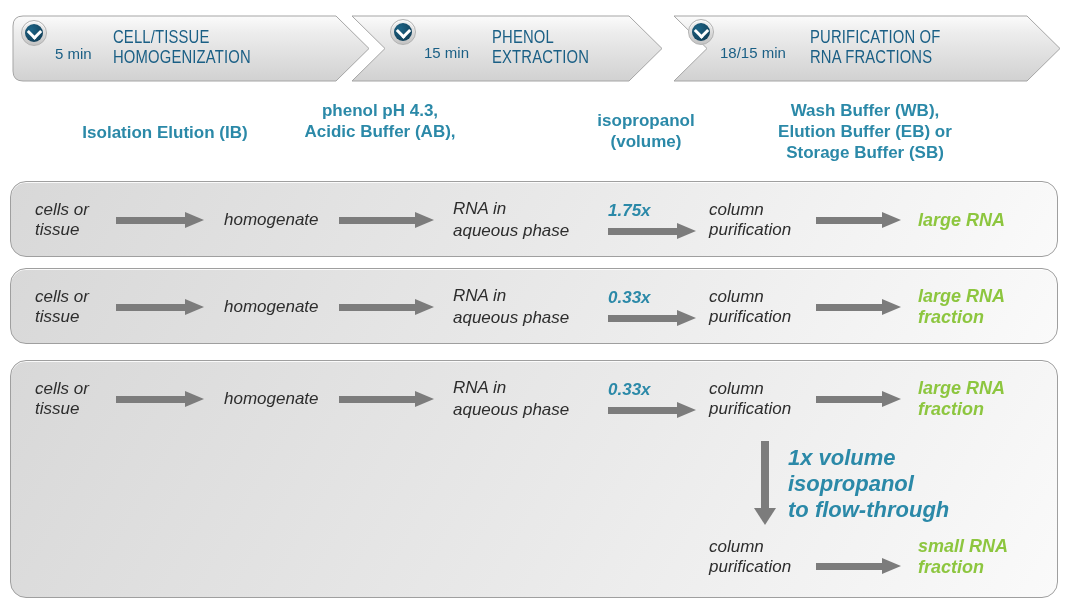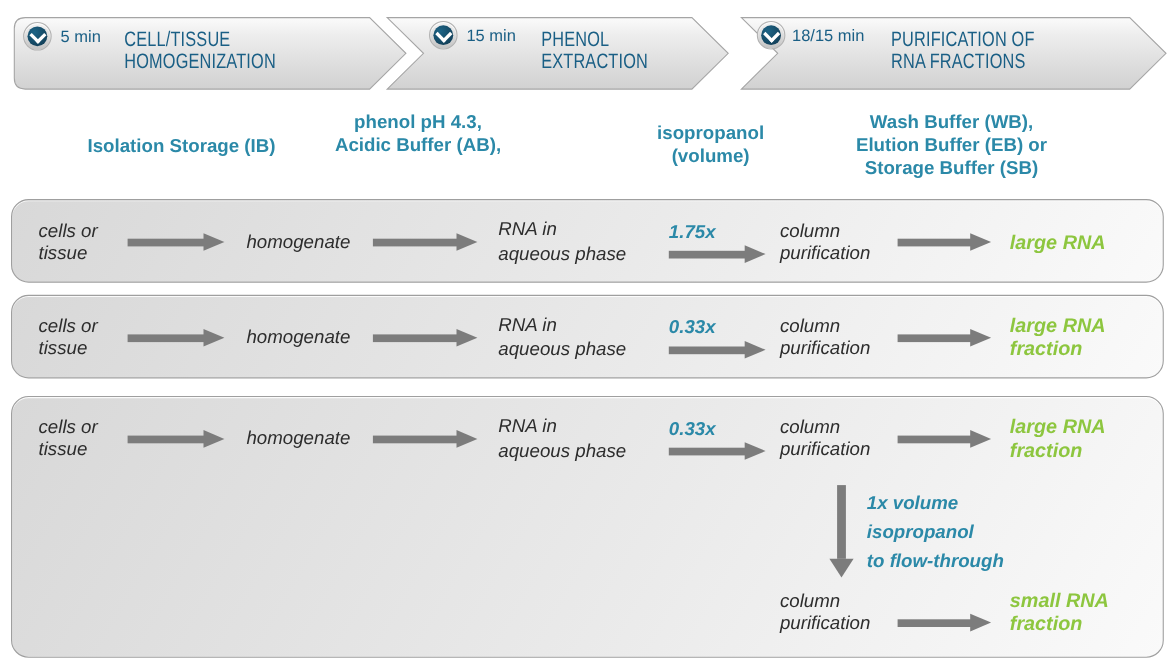--- a/index.html
+++ b/index.html
@@ -20,21 +20,21 @@
     position:absolute;inset:3px;border-radius:50%;
     background:radial-gradient(circle at 35% 30%, #1d6486, #123f58 80%);
     display:flex;align-items:center;justify-content:center;
   }
   .chev{
     width:8px;height:8px;border-left:3px solid #fff;border-bottom:3px solid #fff;
     transform:rotate(-45deg) translate(1px,-1px);
   }
   .b1{left:21px;top:20px}.b2{left:390px;top:19px}.b3{left:688px;top:19px}
   .time{
-    position:absolute;color:var(--c-navy,#1a5f85);font-size:15px;line-height:16px;
+    position:absolute;color:var(--c-navy,#1a5f85);font-size:15px;line-height:16px;margin-top:20px;
   }
   .t1{left:55px;top:26px}.t2{left:424px;top:25px}.t3{left:720px;top:25px}
   .btitle{
     position:absolute;color:var(--c-navy,#1a5f85);font-size:19px;line-height:20px;
     transform:scaleX(0.78);transform-origin:0 50%;white-space:nowrap;letter-spacing:.2px;
   }
   .bt1{left:113px;top:27px}.bt2{left:492px;top:27px}.bt3{left:810px;top:27px}
   
   .reagent{
     position:absolute;color:var(--c-teal,#2b89a8);font-weight:bold;
@@ -83,21 +83,21 @@
   
   .v-arrow{position:absolute;left:743px;top:80px;width:22px;height:85px}
   .v-arrow .vshaft{position:absolute;left:7px;top:0;width:8px;height:67px;background:var(--c-arrow,#7c7c7c)}
   .v-arrow .vhead{
     position:absolute;left:0;top:67px;width:0;height:0;
     border-top:17px solid var(--c-arrow,#7c7c7c);
     border-left:11px solid transparent;border-right:11px solid transparent;
   }
   .branch-label{
     position:absolute;left:777px;top:444px;margin-top:-360px; 
-    color:var(--c-teal,#2b89a8);font-weight:bold;font-size:17px;line-height:26px;
+    color:var(--c-teal,#2b89a8);font-weight:bold;font-size:22px;line-height:26px;
   }
   .row3 .branch-label{top:84px;margin-top:0}
   .branch-col{position:absolute;left:698px;top:176px;width:110px;color:var(--c-text,#2d2d2d);font-size:17px;line-height:20px}
   .branch-col span{display:block}
   .branch-arrow{position:absolute;left:805px;top:197px;width:85px}
   .branch-res{position:absolute;left:907px;top:175px;width:140px}
   .branch-res span{display:block}
 </style>
 </head>
 <body>
@@ -144,21 +144,21 @@
   <div class="btitle bt2">
     <div>PHENOL</div>
     <div>EXTRACTION</div>
   </div>
   <div class="btitle bt3">
     <div>PURIFICATION OF</div>
     <div>RNA FRACTIONS</div>
   </div>
 
   <div class="reagent r1">
-    <div>Isolation Storage (IB)</div>
+    <div>Isolation Elution (IB)</div>
     <div></div>
     <div></div>
   </div>
   <div class="reagent r2">
     <div>phenol pH 4.3,</div>
     <div>Acidic Buffer (AB),</div>
   </div>
   <div class="reagent r3">
     <div>isopropanol</div>
     <div>(volume)</div>

